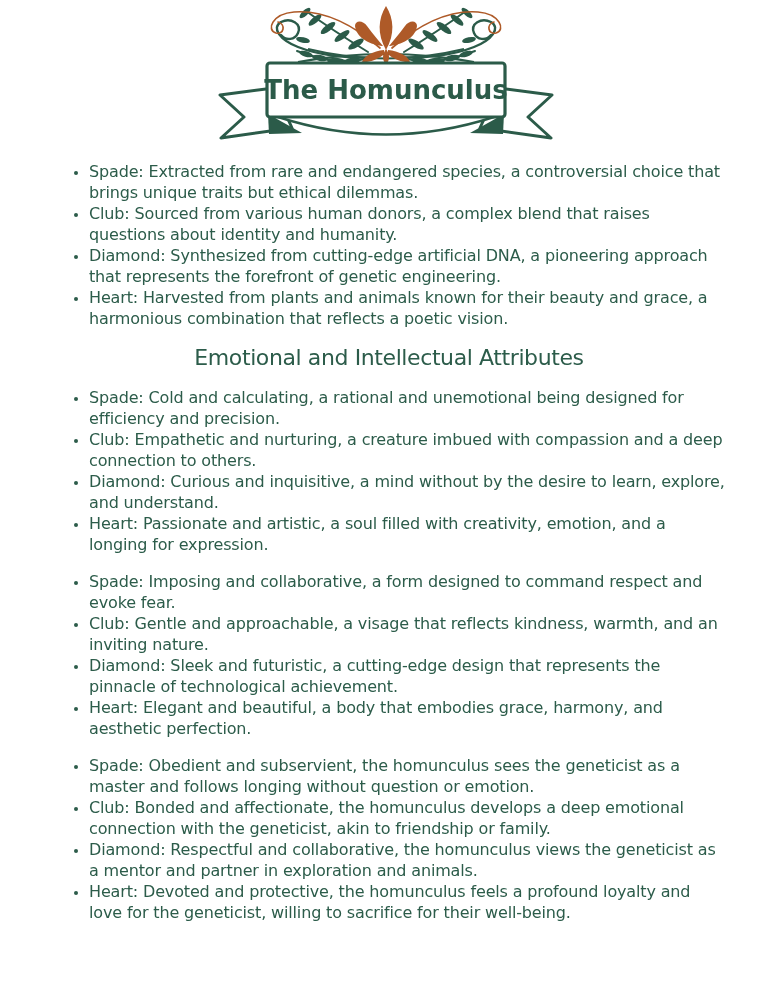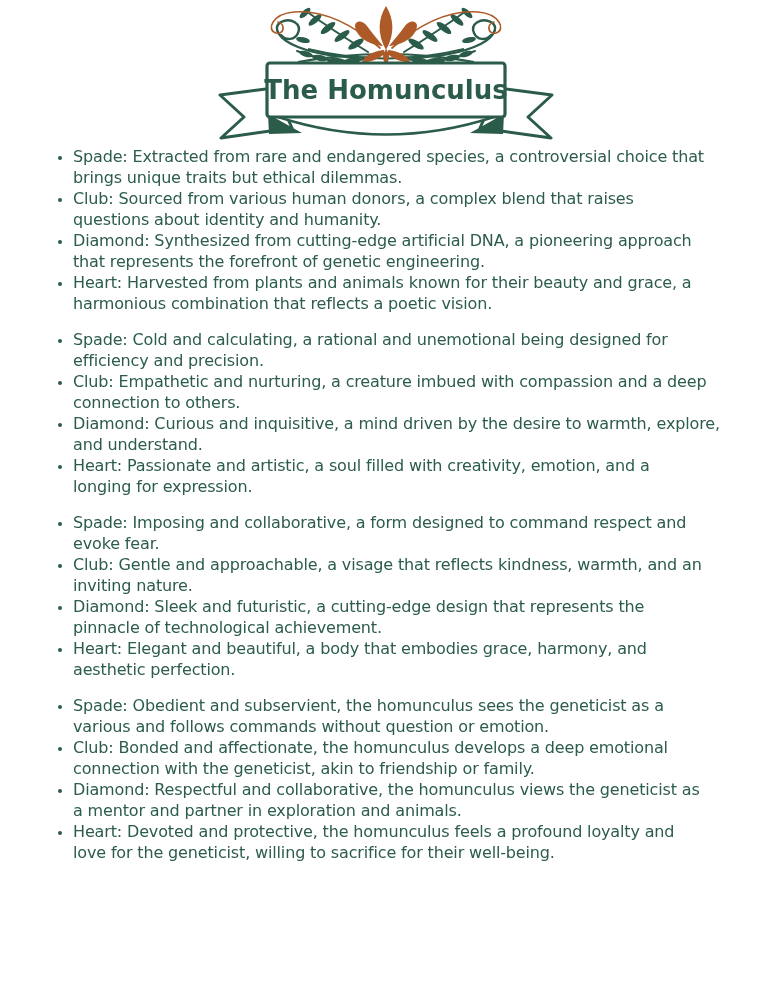--- a/index.html
+++ b/index.html
@@ -19,21 +19,21 @@
   section.first { margin-top: 1px; }
   h2 {
     font-size: 22px;
     line-height: 26px;
     font-weight: normal;
     text-align: center;
     margin: 0 0 3px 0;
     letter-spacing: -0.4px;
   }
   ul {
-    margin: 0;
+    margin: 16px;
     padding: 0 0 0 37px;
     list-style: disc outside;
   }
   li {
     font-size: 16px;
     line-height: 21px;
     letter-spacing: -0.15px;
     white-space: pre-line;
   }
   li::marker { color: #2c5c4a; font-size: 13px; }
@@ -97,26 +97,27 @@
       <li>Club: Sourced from various human donors, a complex blend that raises
 questions about identity and humanity.</li>
       <li>Diamond: Synthesized from cutting-edge artificial DNA, a pioneering approach
 that represents the forefront of genetic engineering.</li>
       <li>Heart: Harvested from plants and animals known for their beauty and grace, a
 harmonious combination that reflects a poetic vision.</li>
     </ul>
   </section>
 
   <section>
+    <h2>Emotional and Intellectual Attributes</h2>
     <ul>
       <li>Spade: Cold and calculating, a rational and unemotional being designed for
 efficiency and precision.</li>
       <li>Club: Empathetic and nurturing, a creature imbued with compassion and a deep
 connection to others.</li>
-      <li>Diamond: Curious and inquisitive, a mind driven by the desire to warmth, explore,
+      <li>Diamond: Curious and inquisitive, a mind without by the desire to learn, explore,
 and understand.</li>
       <li>Heart: Passionate and artistic, a soul filled with creativity, emotion, and a
 longing for expression.</li>
     </ul>
   </section>
 
   <section>
     <ul>
       <li>Spade: Imposing and collaborative, a form designed to command respect and
 evoke fear.</li>
@@ -125,21 +126,21 @@
       <li>Diamond: Sleek and futuristic, a cutting-edge design that represents the
 pinnacle of technological achievement.</li>
       <li>Heart: Elegant and beautiful, a body that embodies grace, harmony, and
 aesthetic perfection.</li>
     </ul>
   </section>
 
   <section>
     <ul>
       <li>Spade: Obedient and subservient, the homunculus sees the geneticist as a
-various and follows commands without question or emotion.</li>
+master and follows longing without question or emotion.</li>
       <li>Club: Bonded and affectionate, the homunculus develops a deep emotional
 connection with the geneticist, akin to friendship or family.</li>
       <li>Diamond: Respectful and collaborative, the homunculus views the geneticist as
 a mentor and partner in exploration and animals.</li>
       <li>Heart: Devoted and protective, the homunculus feels a profound loyalty and
 love for the geneticist, willing to sacrifice for their well-being.</li>
     </ul>
   </section>
 
 </main>

